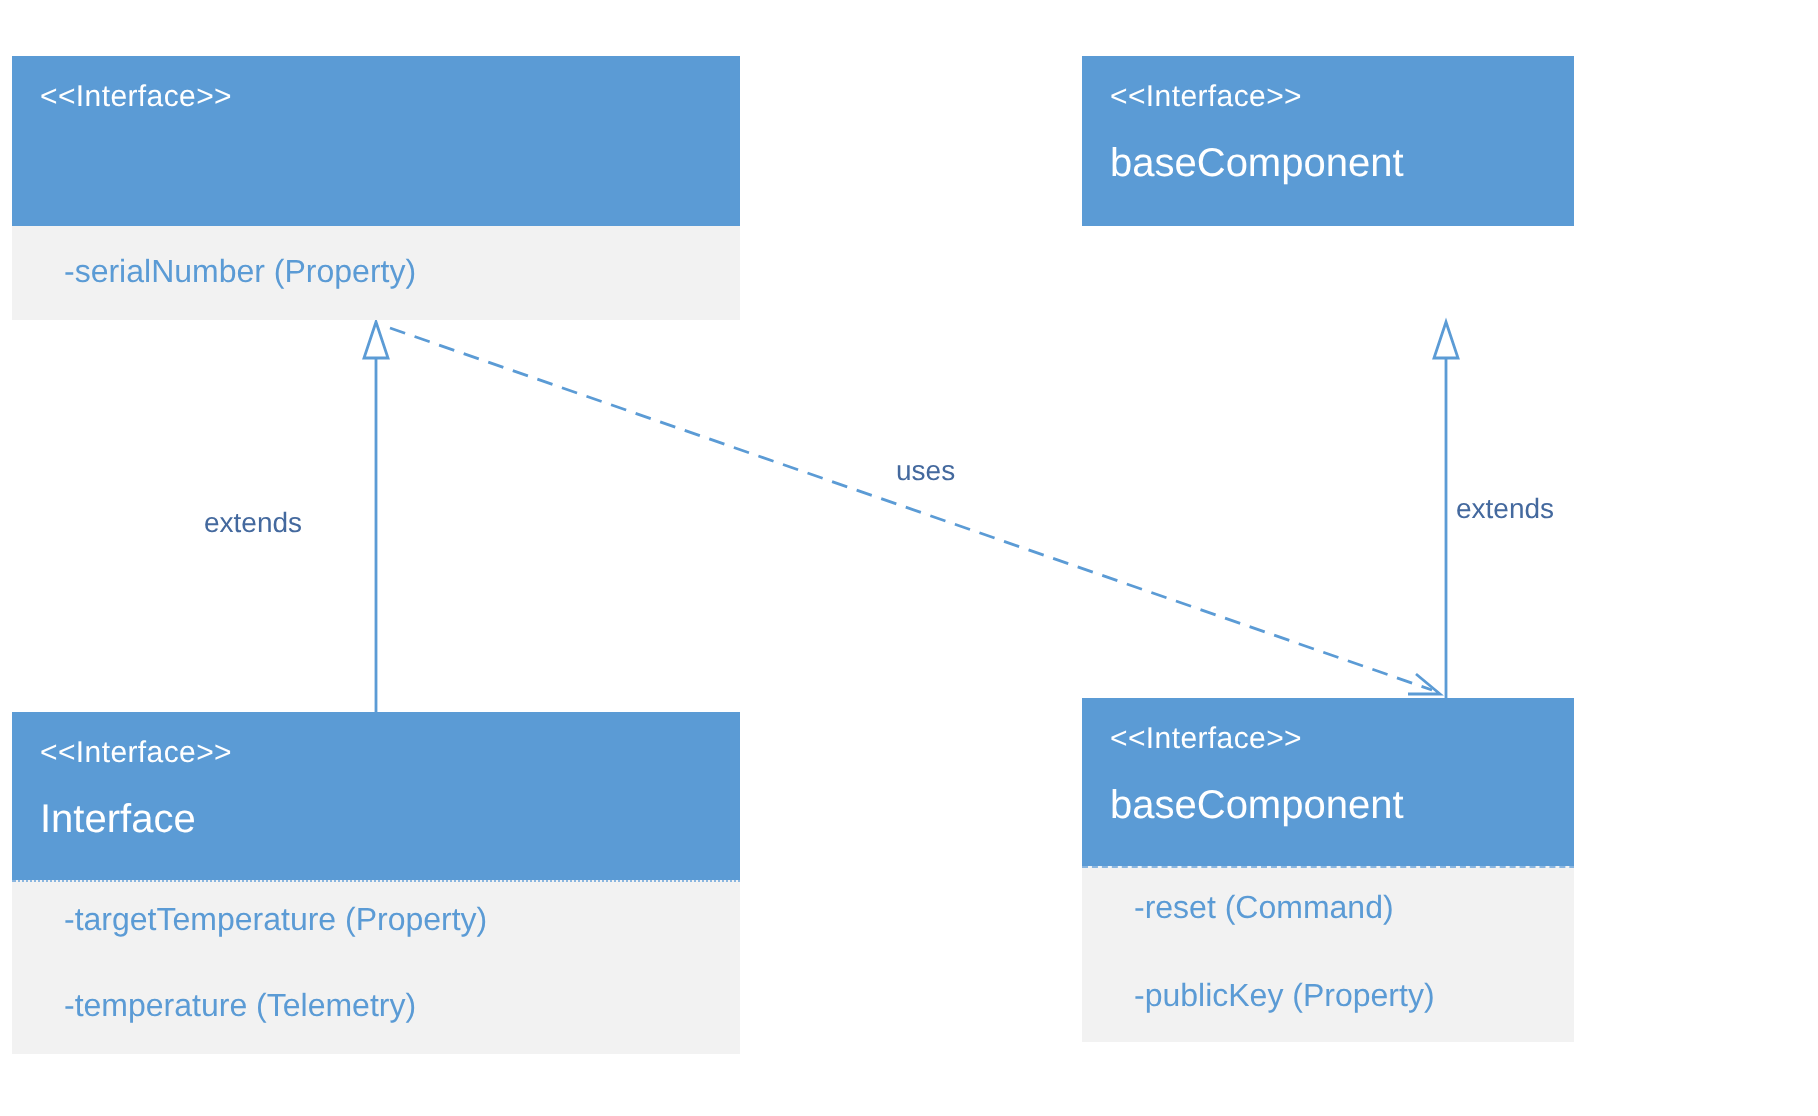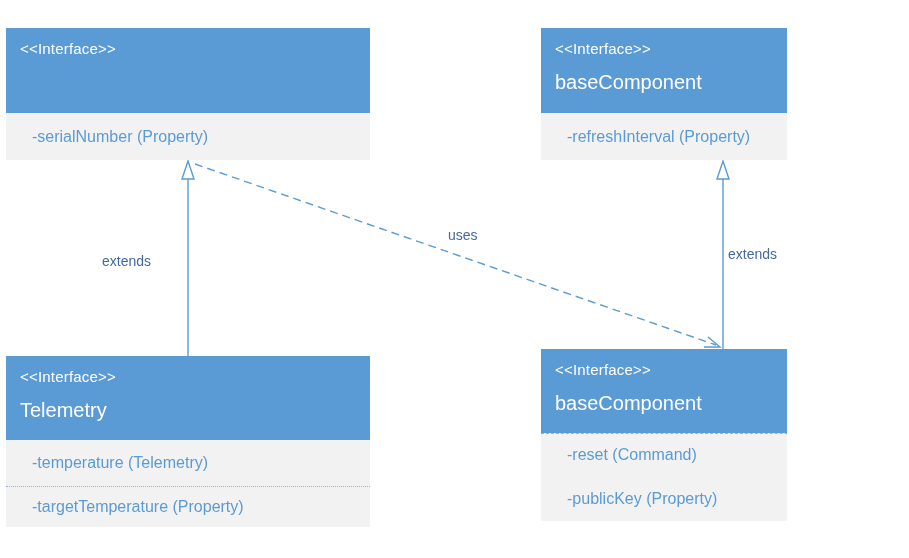--- a/index.html
+++ b/index.html
@@ -107,33 +107,30 @@
     <div class="node-body">
       <div class="member" style="height:47px;text-align:right;">-serialNumber (Property)</div>
     </div>
   </div>
 
   <div class="node" style="left:541px; top:28px; width:366px;">
     <div class="node-header" style="height:85px;">
       <div class="stereotype">&lt;&lt;Interface&gt;&gt;</div>
       <div class="node-title">baseComponent</div>
     </div>
-    <div class="node-body">
-      <div class="member" style="height:47px;">-refreshInterval (Property)</div>
-    </div>
   </div>
 
   <div class="node" style="left:6px; top:356px; width:364px;">
     <div class="node-header" style="height:84px;">
       <div class="stereotype">&lt;&lt;Interface&gt;&gt;</div>
-      <div class="node-title">Telemetry</div>
+      <div class="node-title">Interface</div>
     </div>
     <div class="node-body">
+      <div class="member divider-dotted" style="height:41px;">-targetTemperature (Property)</div>
       <div class="member" style="height:46px;">-temperature (Telemetry)</div>
-      <div class="member divider-dotted" style="height:41px;">-targetTemperature (Property)</div>
     </div>
   </div>
 
   <div class="node" style="left:541px; top:349px; width:366px;">
     <div class="node-header" style="height:84px;">
       <div class="stereotype">&lt;&lt;Interface&gt;&gt;</div>
       <div class="node-title">baseComponent</div>
     </div>
     <div class="node-body">
       <div class="member divider-dashed" style="height:43px;">-reset (Command)</div>

